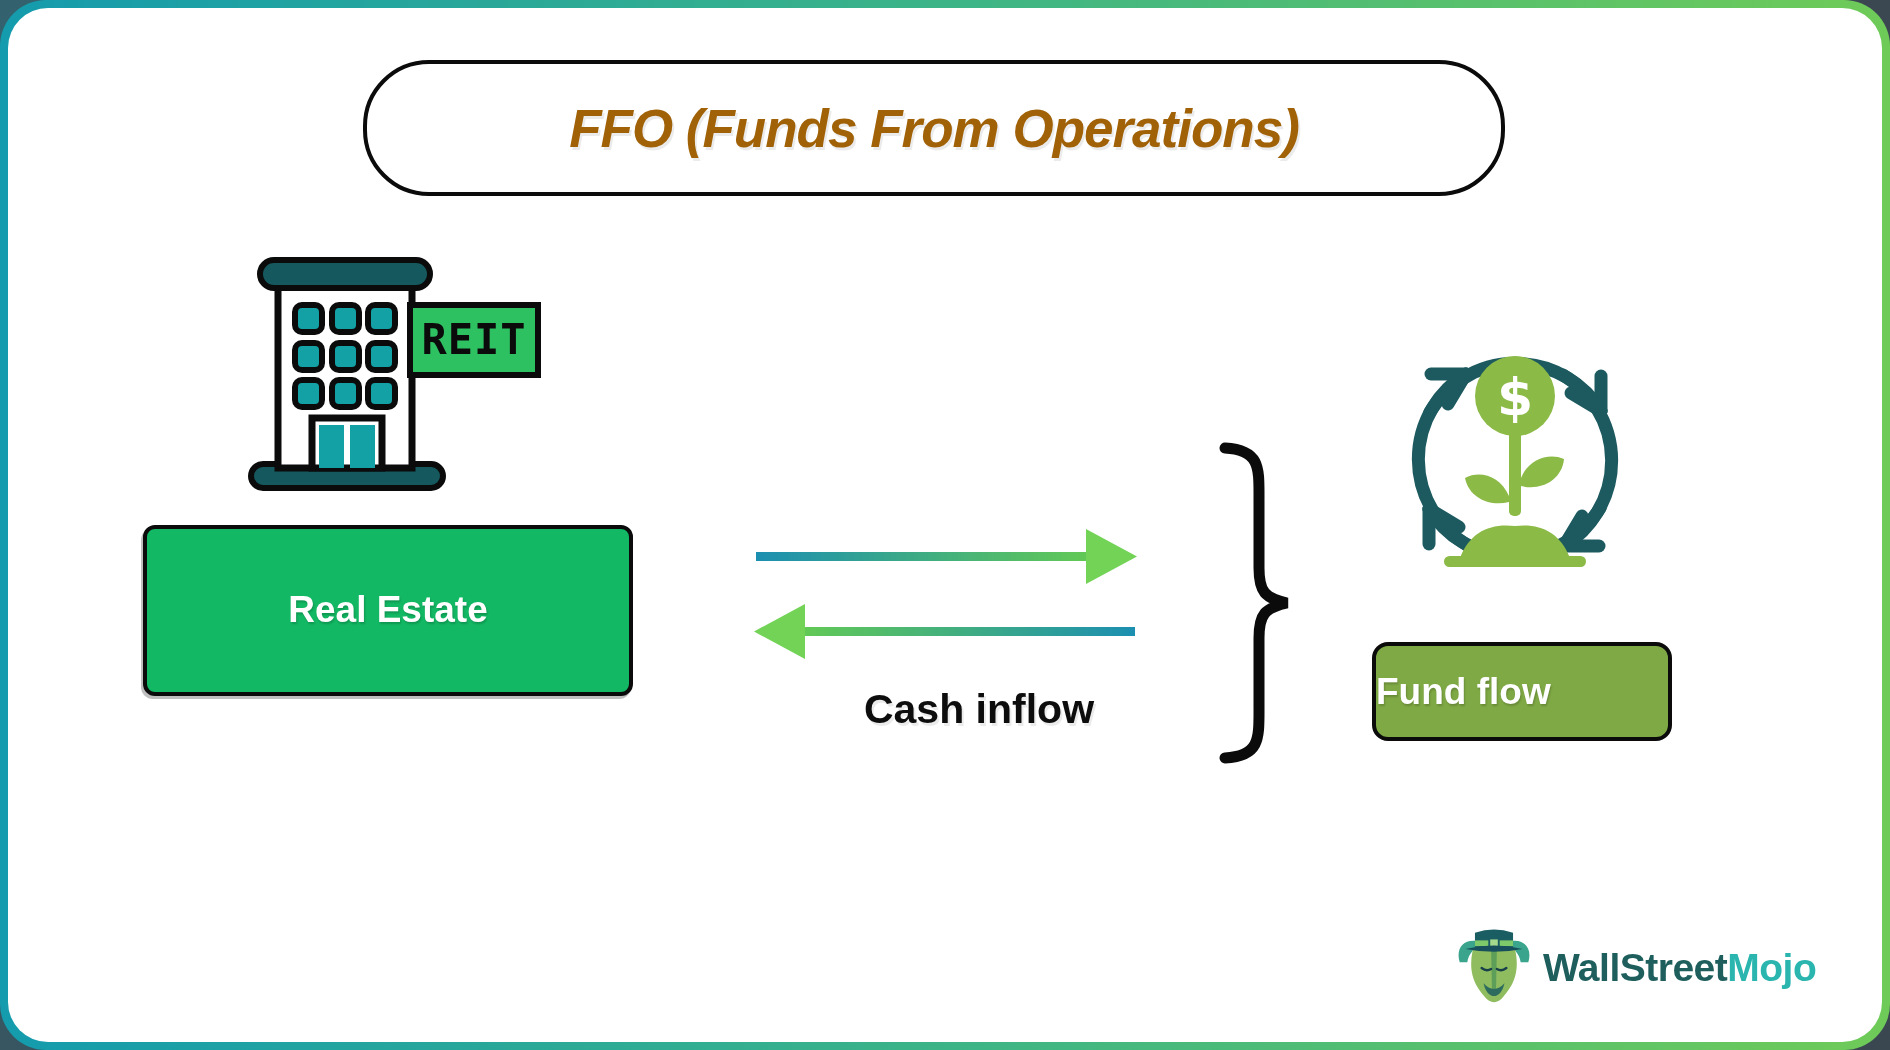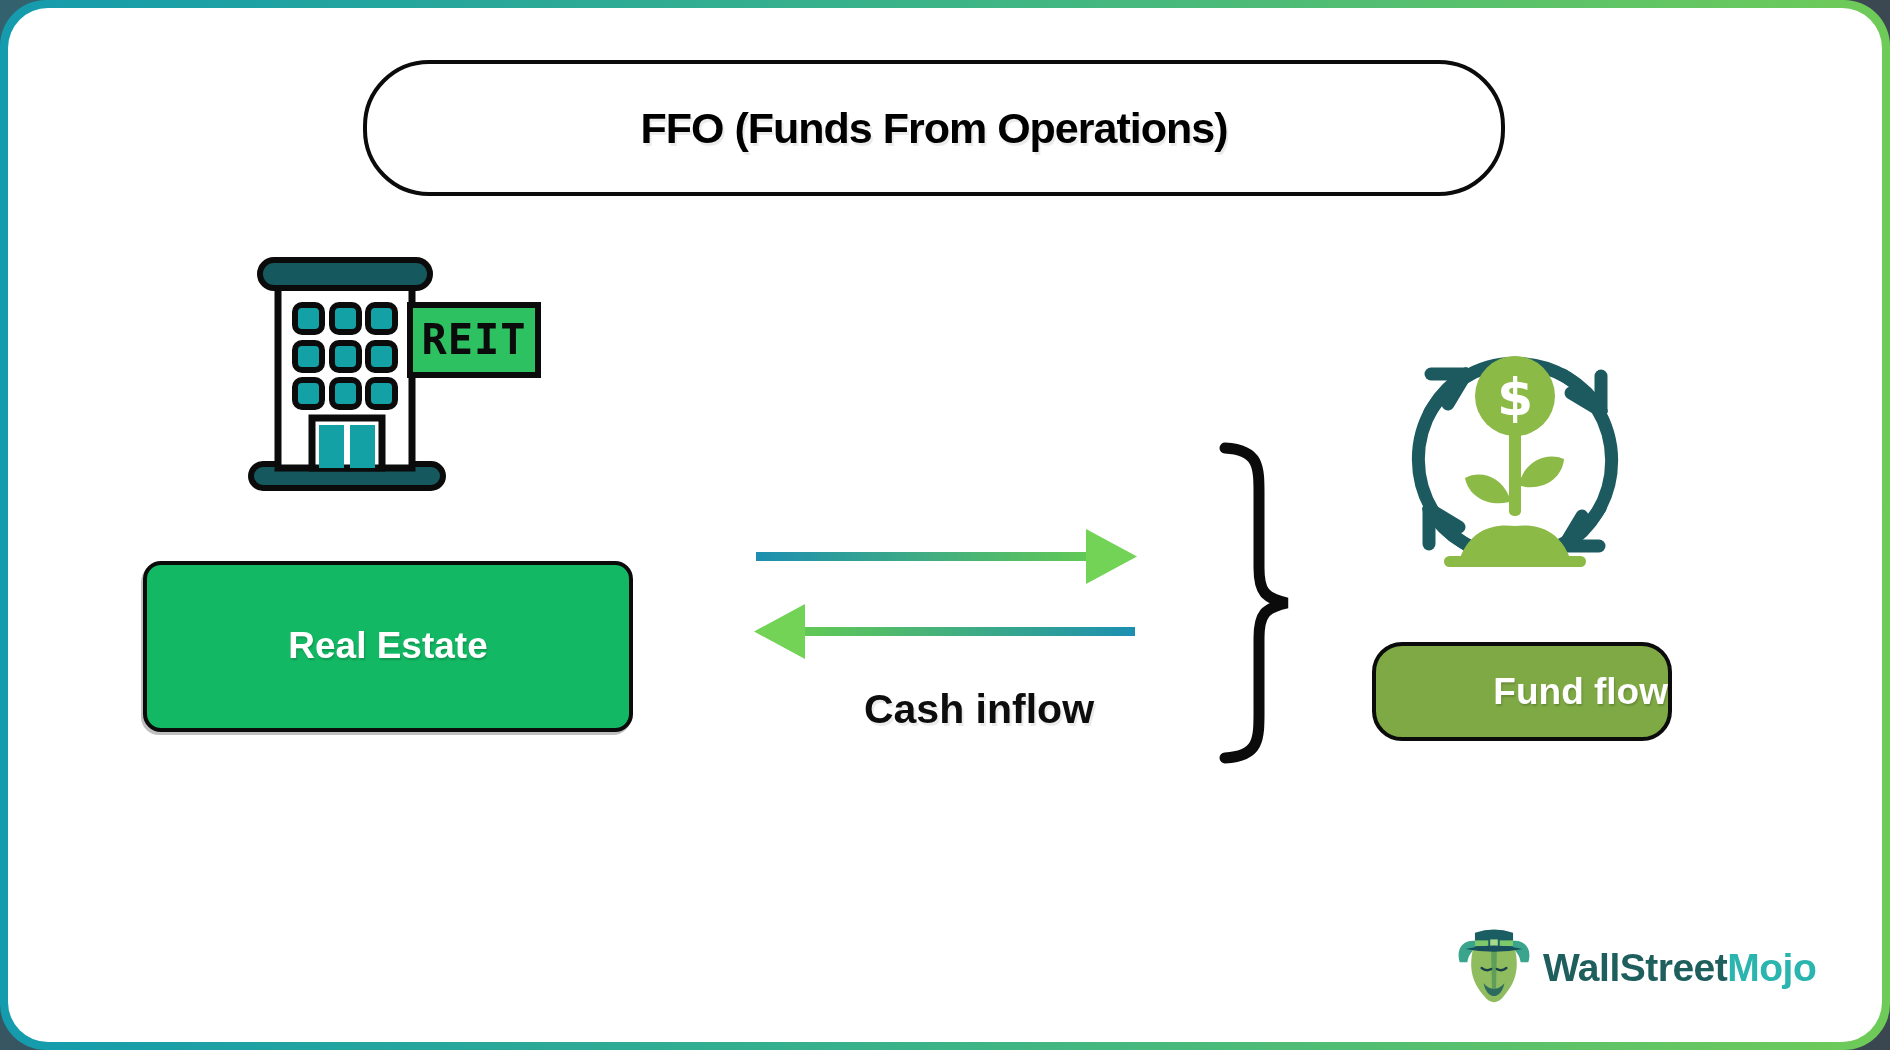--- a/index.html
+++ b/index.html
@@ -16,32 +16,31 @@
     position:absolute;inset:8px;border-radius:40px;background:#ffffff;
   }
   .stage{position:absolute;inset:0;}
 
   .title-pill{
     position:absolute;left:363px;top:60px;width:1134px;height:128px;
     border:4px solid #0b0b0b;border-radius:66px;background:#ffffff;
     display:flex;align-items:center;justify-content:center;
   }
   .title-pill span{
-    font-size:43px;font-weight:bold;color:#000000;letter-spacing:-1px;
-    text-shadow:2px 3px 0 rgba(0,0,0,0.08);white-space:nowrap;
+    font-size:53px;font-weight:bold;color:#a16207;letter-spacing:-1px;
+    text-shadow:2px 3px 0 rgba(0,0,0,0.08);white-space:nowrap;font-style:italic;
   }
 
   .building-icon{position:absolute;left:248px;top:252px;}
 
   .reit-box{
     position:absolute;left:143px;top:525px;width:482px;height:163px;
-    background:#12b863;border:4px solid #0b0b0b;border-radius:18px;
+    background:#12b863;border:4px solid #0b0b0b;border-radius:12px;
     display:flex;flex-direction:column;align-items:center;justify-content:center;
     box-shadow:-2px 3px 0 rgba(0,0,0,0.25);
-    margin-top:36px;
   }
   .reit-box span{
     color:#ffffff;font-size:37px;font-weight:bold;line-height:1.42;
     text-shadow:1px 2px 2px rgba(0,0,0,0.18);white-space:nowrap;
   }
 
   .flow-label{
     position:absolute;width:500px;text-align:center;
     font-size:41px;font-weight:bold;color:#0d0d0d;
     text-shadow:2px 3px 0 rgba(0,0,0,0.08);white-space:nowrap;
@@ -52,22 +51,22 @@
   .arrow-svg{position:absolute;}
   .outflow-arrow{left:756px;top:528px;}
   .inflow-arrow{left:753px;top:603px;}
 
   .brace-svg{position:absolute;left:1213px;top:440px;}
 
   .cycle-icon{position:absolute;left:1390px;top:330px;}
 
   .fundflow-box{
     position:absolute;left:1372px;top:642px;width:292px;height:91px;
-    background:#7fa944;border:4px solid #0b0b0b;border-radius:30px;
-    display:flex;align-items:center;justify-content:flex-end;
+    background:#7fa944;border:4px solid #0b0b0b;border-radius:16px;
+    display:flex;align-items:center;justify-content:flex-start;
   }
   .fundflow-box span{
     color:#ffffff;font-size:37px;font-weight:bold;white-space:nowrap;
     text-shadow:1px 2px 2px rgba(0,0,0,0.18);
   }
 
   .logo{position:absolute;left:1455px;top:928px;display:flex;align-items:center;}
   .logo-text{font-size:39px;font-weight:bold;margin-left:10px;letter-spacing:-0.5px;white-space:nowrap;}
   .logo-text .p1{color:#1e5f5e;}
   .logo-text .p2{color:#2ab5af;}

